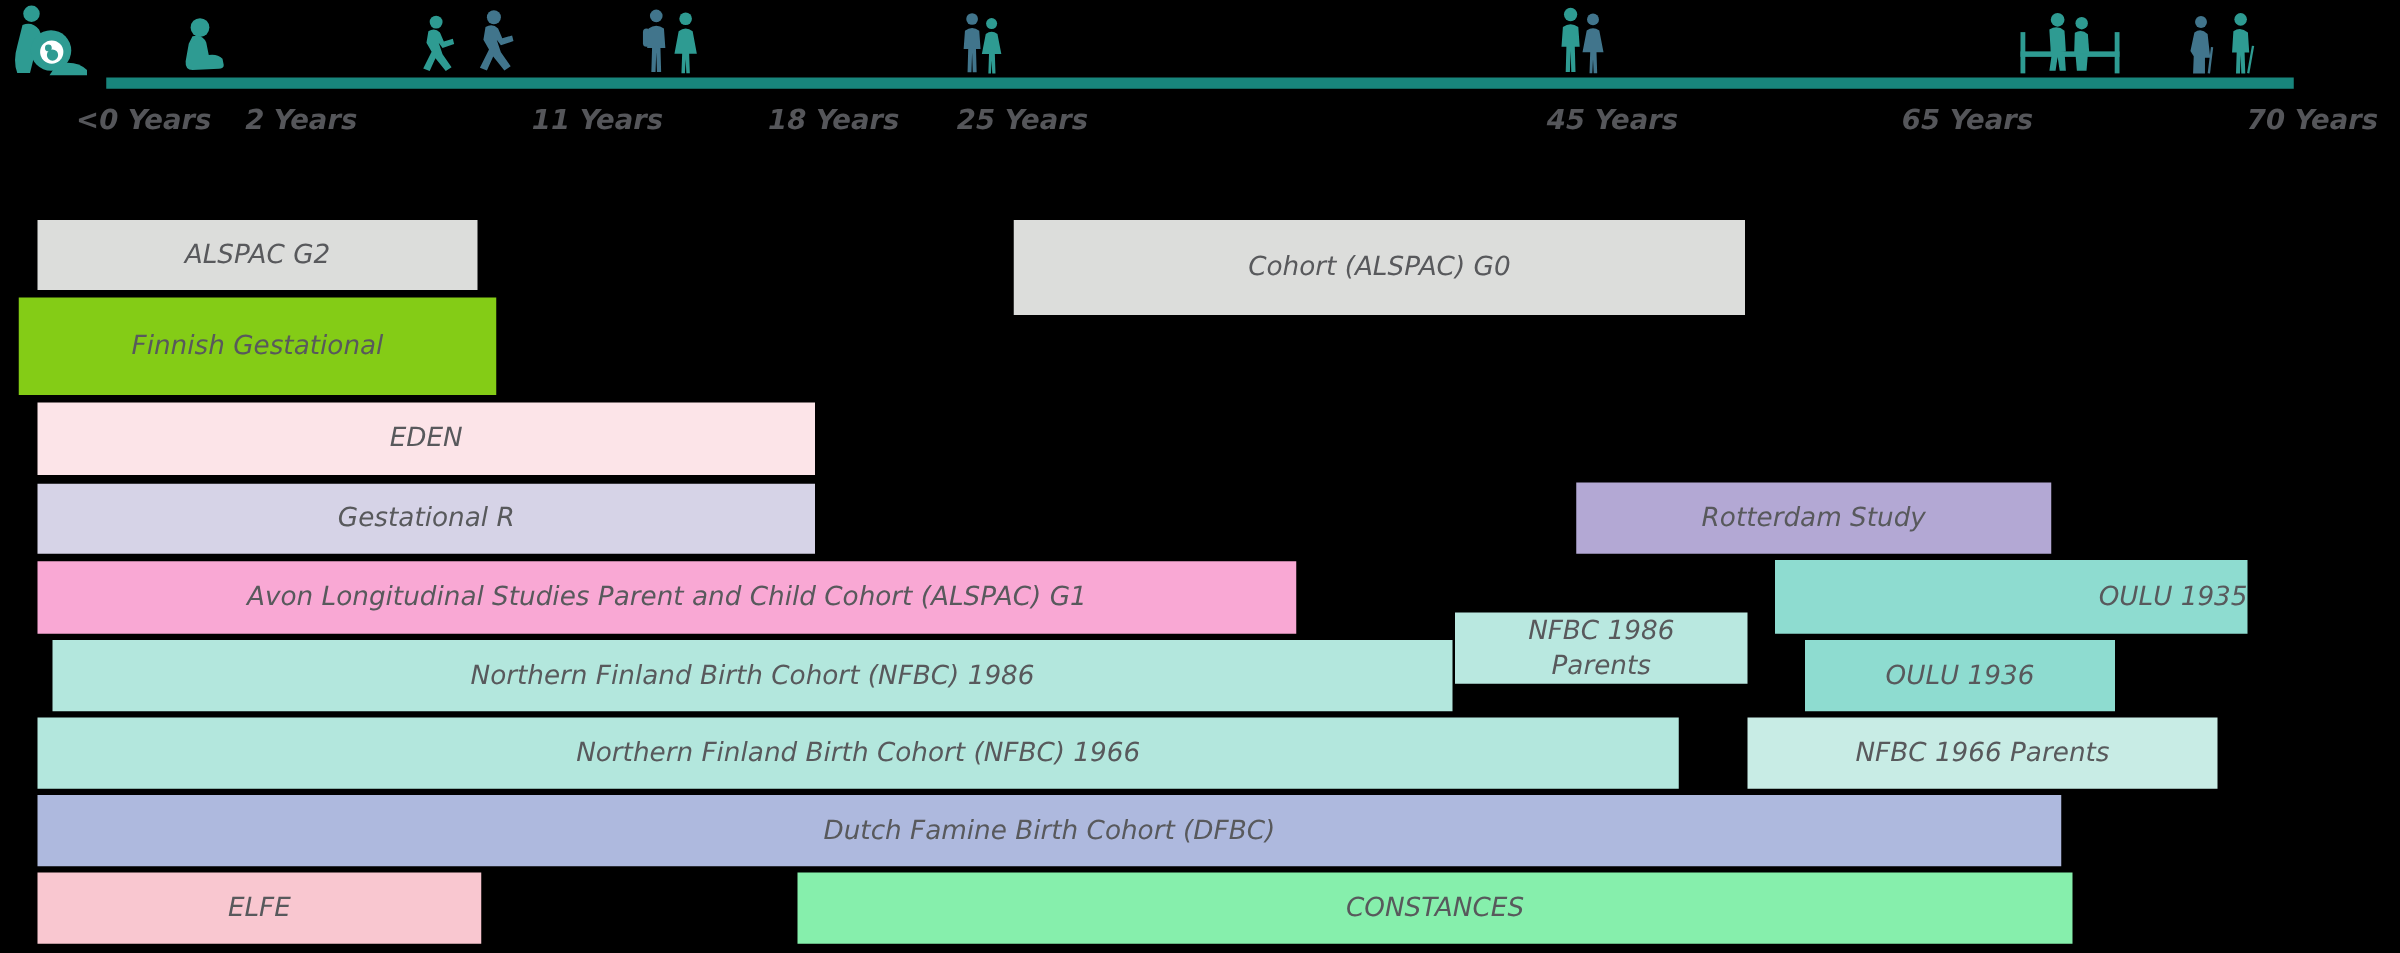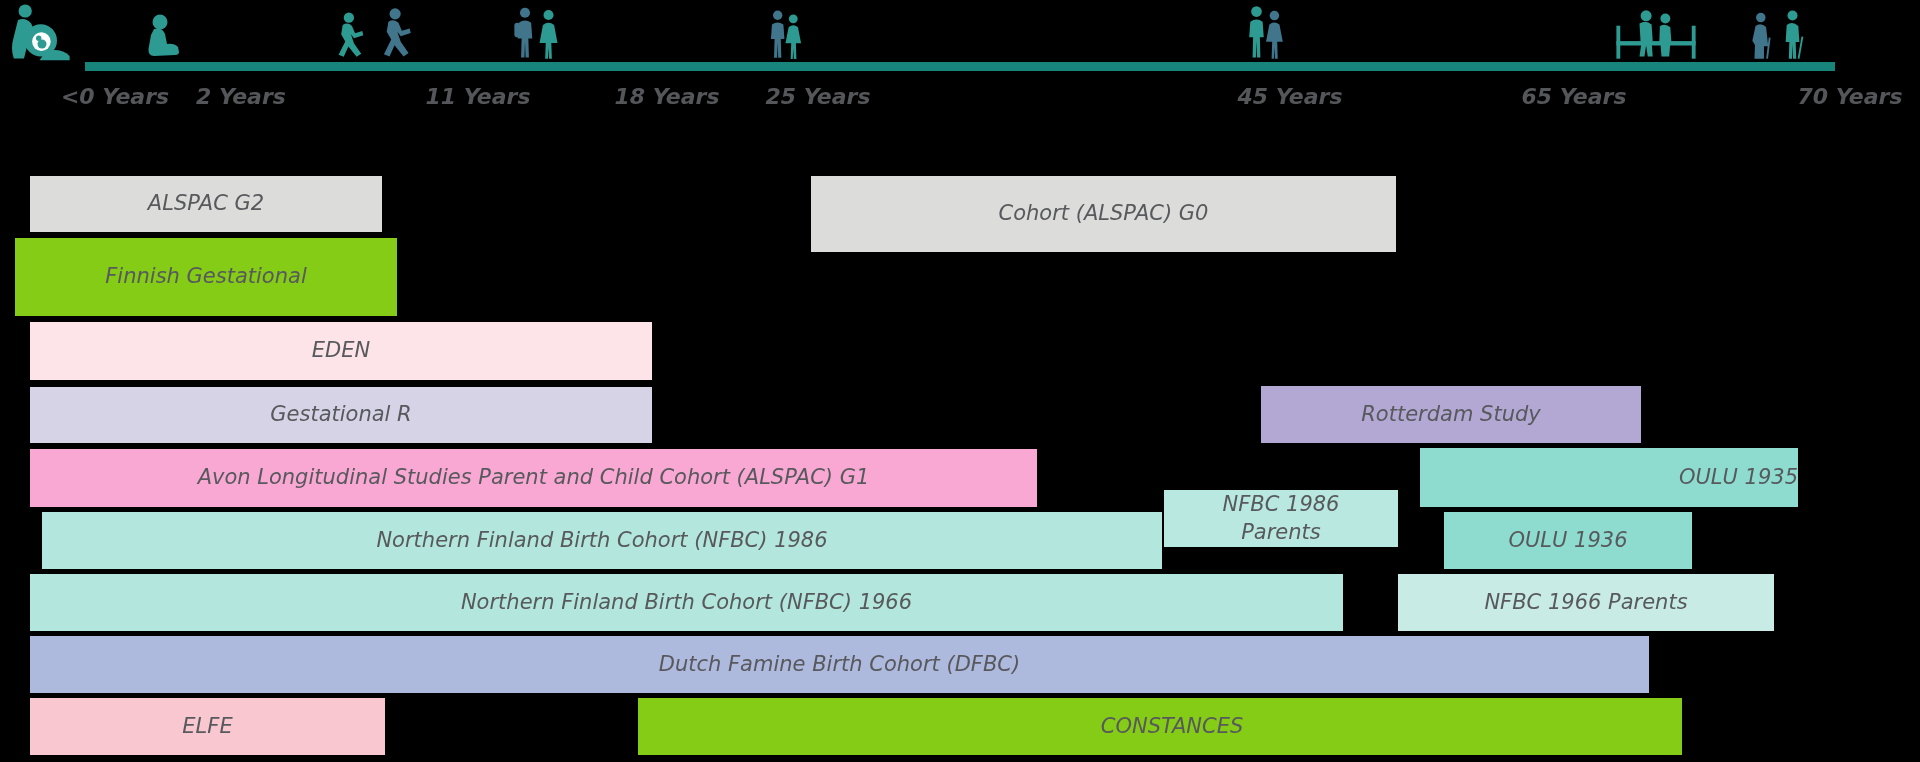--- a/index.html
+++ b/index.html
@@ -84,21 +84,21 @@
       </div>
       <div class="bar" style="left: 1398px; top: 574px; width: 376px; height: 57px; background: rgb(200, 236, 229);">
         <div class="bar-line">NFBC 1966 Parents</div>
       </div>
       <div class="bar" style="left: 30px; top: 636px; width: 1619px; height: 57px; background: rgb(174, 185, 222);">
         <div class="bar-line">Dutch Famine Birth Cohort (DFBC)</div>
       </div>
       <div class="bar" style="left: 30px; top: 698px; width: 355px; height: 57px; background: rgb(249, 199, 208);">
         <div class="bar-line">ELFE</div>
       </div>
-      <div class="bar" style="left: 638px; top: 698px; width: 1020px; height: 57px; background: #84cc16; padding-left: 24px;">
+      <div class="bar" style="left: 638px; top: 698px; width: 1020px; height: 57px; background: #86efac;">
         <div class="bar-line">CONSTANCES</div>
       </div>
     </div>
 
   <div class="icon-slot" style="left: 6px; width: 78px; height: 60px; top: 2px;">
     <svg viewBox="0 0 130 100" preserveAspectRatio="xMidYMax meet">
       <circle class="ic1" cx="32" cy="15" r="11"></circle>
       <path class="ic1" d="M20 30 Q33 25 42 36 L48 50 Q44 64 36 70 L30 94 L13 94 Q7 78 13 58 Z"></path>
       <path class="ic1" d="M66 82 Q92 76 106 90 L106 97 L56 97 Z"></path>
       <circle class="ic1" cx="58" cy="64" r="27"></circle>

